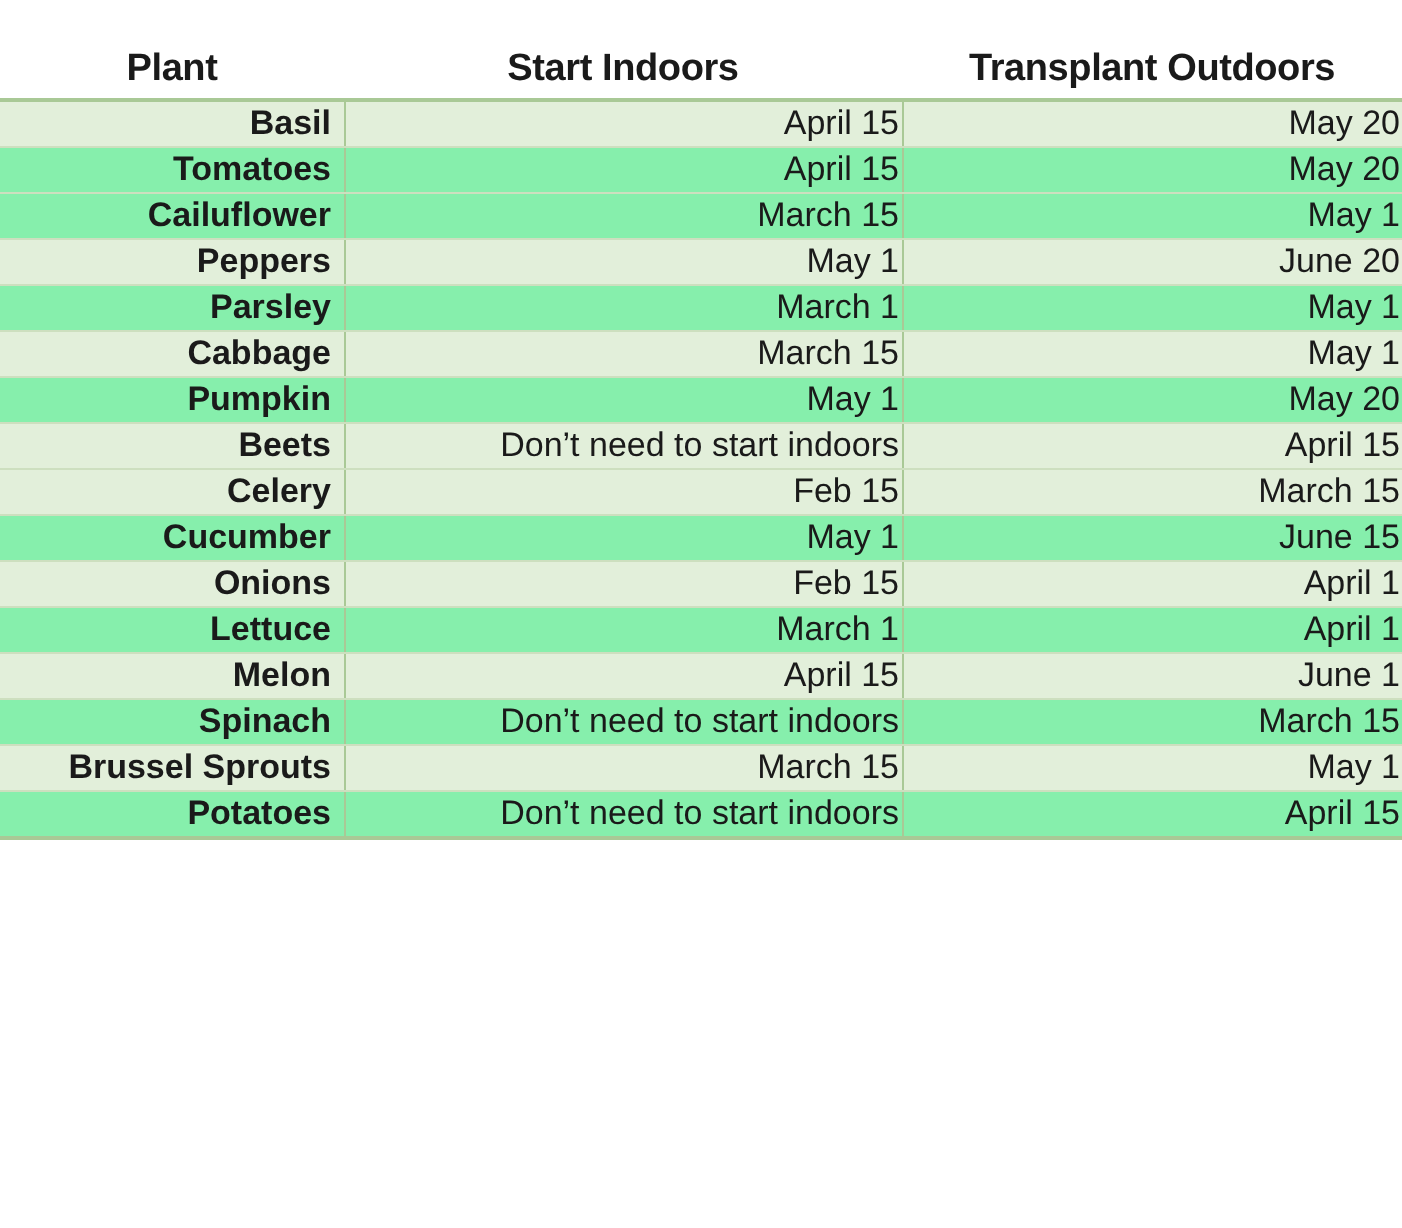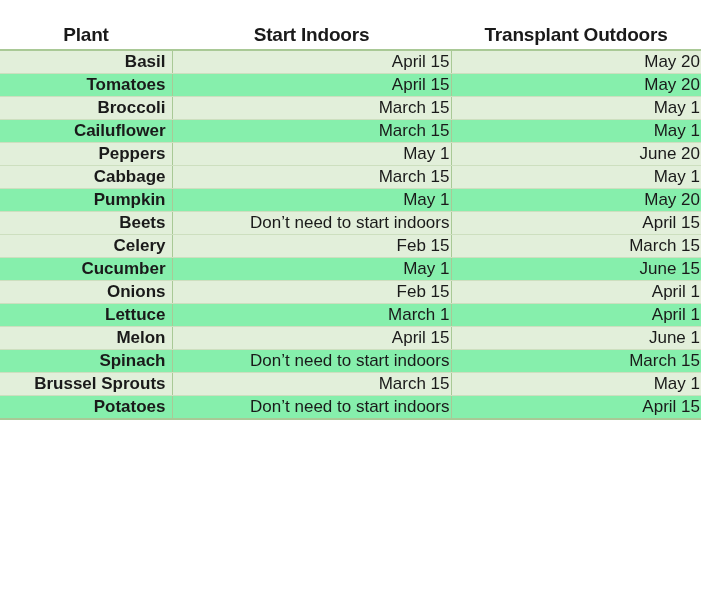--- a/index.html
+++ b/index.html
@@ -91,34 +91,34 @@
       <tr class="shaded">
         <td class="cell-plant">Basil</td>
         <td class="cell-date cell-indoors">April 15</td>
         <td class="cell-date cell-outdoors">May 20</td>
       </tr>
       <tr class="plain">
         <td class="cell-plant">Tomatoes</td>
         <td class="cell-date cell-indoors">April 15</td>
         <td class="cell-date cell-outdoors">May 20</td>
       </tr>
-      <tr class="shaded">
-        <td class="cell-plant">Broccoli</td>
-        <td class="cell-date cell-indoors">March 15</td>
-        <td class="cell-date cell-outdoors">May 1</td>
-      </tr>
       <tr class="plain">
         <td class="cell-plant">Cailuflower</td>
         <td class="cell-date cell-indoors">March 15</td>
         <td class="cell-date cell-outdoors">May 1</td>
       </tr>
       <tr class="shaded">
         <td class="cell-plant">Peppers</td>
         <td class="cell-date cell-indoors">May 1</td>
         <td class="cell-date cell-outdoors">June 20</td>
+      </tr>
+      <tr class="plain">
+        <td class="cell-plant">Parsley</td>
+        <td class="cell-date cell-indoors">March 1</td>
+        <td class="cell-date cell-outdoors">May 1</td>
       </tr>
       <tr class="shaded">
         <td class="cell-plant">Cabbage</td>
         <td class="cell-date cell-indoors">March 15</td>
         <td class="cell-date cell-outdoors">May 1</td>
       </tr>
       <tr class="plain">
         <td class="cell-plant">Pumpkin</td>
         <td class="cell-date cell-indoors">May 1</td>
         <td class="cell-date cell-outdoors">May 20</td>

